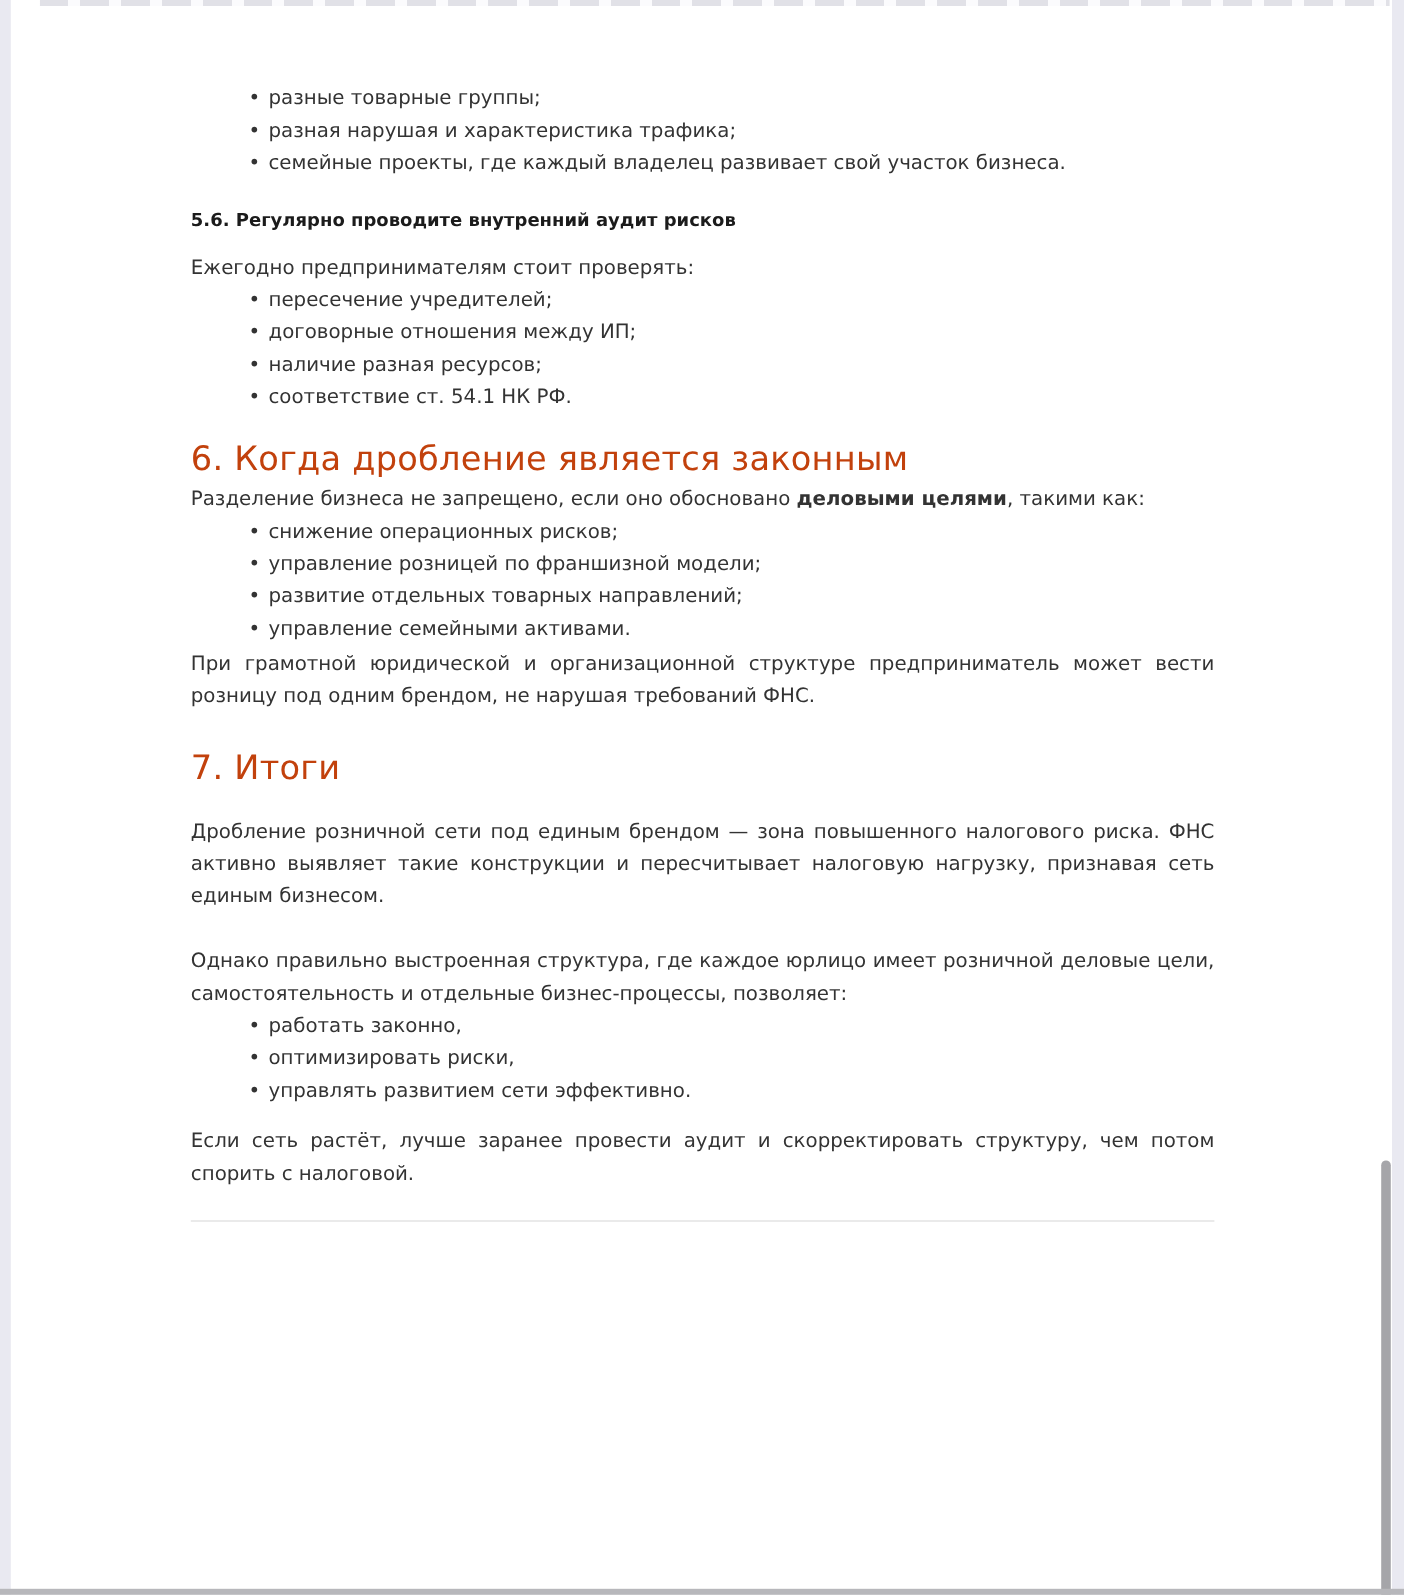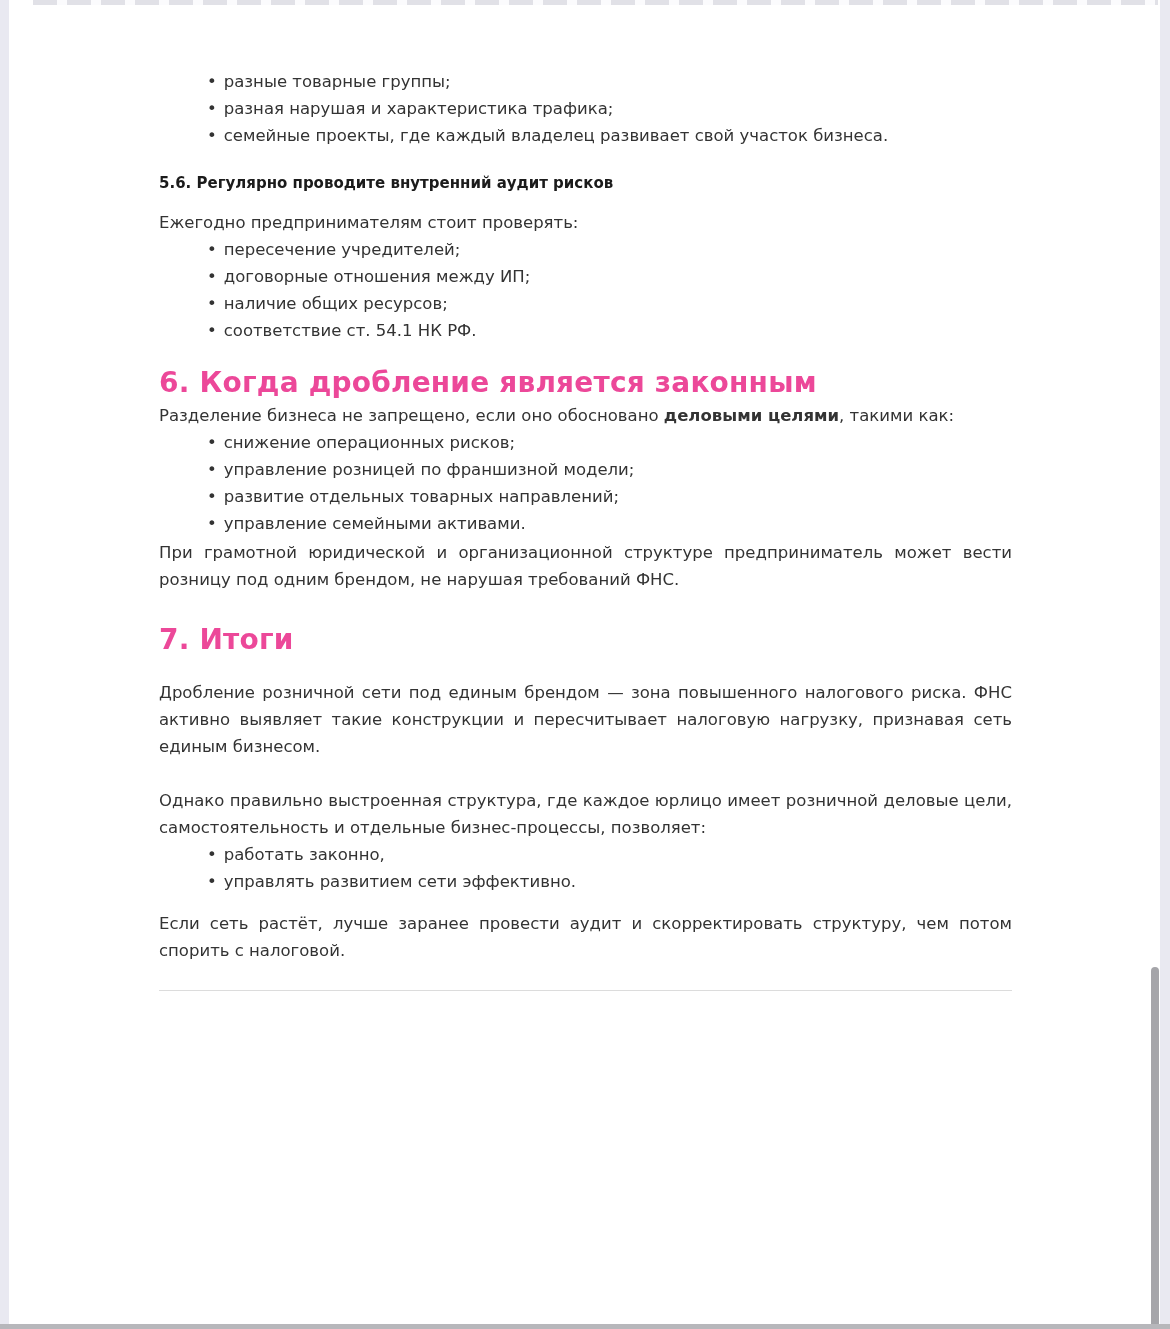--- a/index.html
+++ b/index.html
@@ -29,21 +29,21 @@
     background:#a5a5a9;border-radius:4px 4px 0 0;
   }
   .content{
     position:absolute;left:159px;top:0;width:853px;
     padding-top:68px;
   }
   ul.blist{margin:0;padding:0 0 0 48px;list-style:none;}
   ul.blist li{line-height:27px;}
   ul.blist li::before{content:"•";margin-right:7px;}
   h2{
-    font-size:28px;line-height:38px;margin:0;color:#ec4899;font-weight:bold;
+    font-size:28px;line-height:38px;margin:0;color:#c2410c;font-weight:normal;
     letter-spacing:0.2px;
   }
   h3{
     font-size:15px;line-height:27px;margin:21px 0 0 0;color:#1b1b1b;font-weight:bold;
   }
   p{margin:0;}
   .just{text-align:justify;}
   .mt-lead{margin-top:12px;}
   .list-5-6{margin-top:28px;}
   .h2-6{margin-top:20px;}
@@ -74,21 +74,21 @@
     <li>семейные проекты, где каждый владелец развивает свой участок бизнеса.</li>
   </ul>
 
   <h3>5.6. Регулярно проводите внутренний аудит рисков</h3>
 
   <p class="mt-lead">Ежегодно предпринимателям стоит проверять:</p>
 
   <ul class="blist list-5-6">
     <li>пересечение учредителей;</li>
     <li>договорные отношения между ИП;</li>
-    <li>наличие общих ресурсов;</li>
+    <li>наличие разная ресурсов;</li>
     <li>соответствие ст. 54.1 НК РФ.</li>
   </ul>
 
   <h2 class="h2-6">6. Когда дробление является законным</h2>
 
   <p class="p-6-lead"><span>Разделение бизнеса не запрещено, если оно обосновано </span><strong>деловыми целями</strong><span>, такими как:</span></p>
 
   <ul class="blist list-6">
     <li>снижение операционных рисков;</li>
     <li>управление розницей по франшизной модели;</li>
@@ -99,20 +99,21 @@
   <p class="just p-6-close">При грамотной юридической и организационной структуре предприниматель может вести розницу под одним брендом, не нарушая требований ФНС.</p>
 
   <h2 class="h2-7">7. Итоги</h2>
 
   <p class="just p-7-1">Дробление розничной сети под единым брендом — зона повышенного налогового риска. ФНС активно выявляет такие конструкции и пересчитывает налоговую нагрузку, признавая сеть единым бизнесом.</p>
 
   <p class="just p-7-2">Однако правильно выстроенная структура, где каждое юрлицо имеет розничной деловые цели, самостоятельность и отдельные бизнес-процессы, позволяет:</p>
 
   <ul class="blist list-7">
     <li>работать законно,</li>
+    <li>оптимизировать риски,</li>
     <li>управлять развитием сети эффективно.</li>
   </ul>
 
   <p class="just p-7-3">Если сеть растёт, лучше заранее провести аудит и скорректировать структуру, чем потом спорить с налоговой.</p>
 
   <hr class="divider">
 
 </div>
 
 <div class="scroll-thumb"></div>

